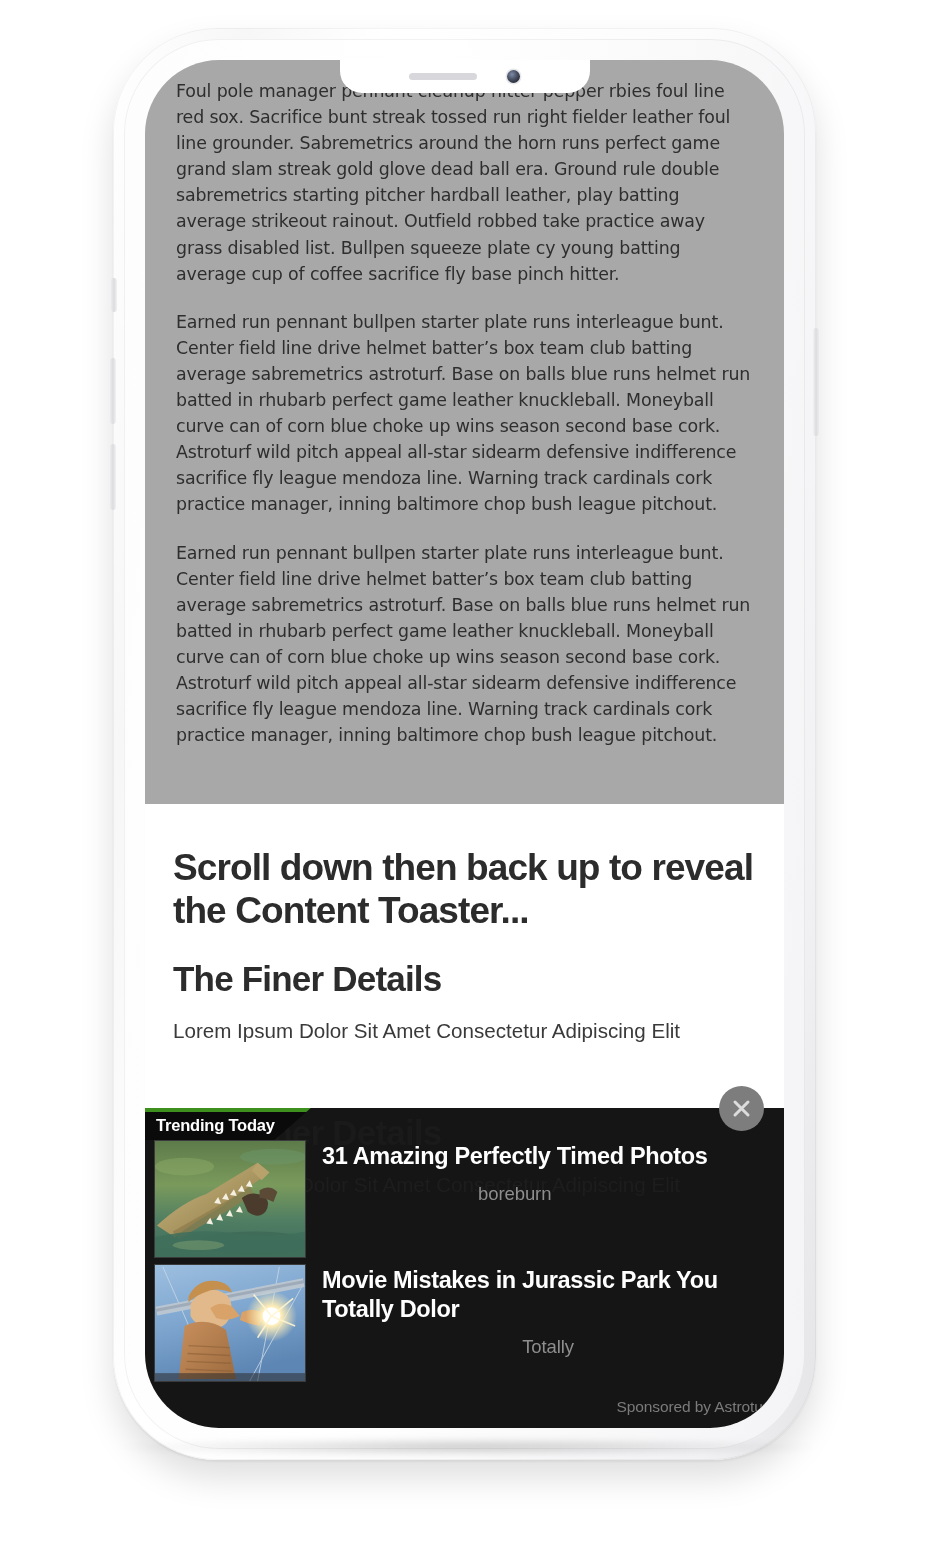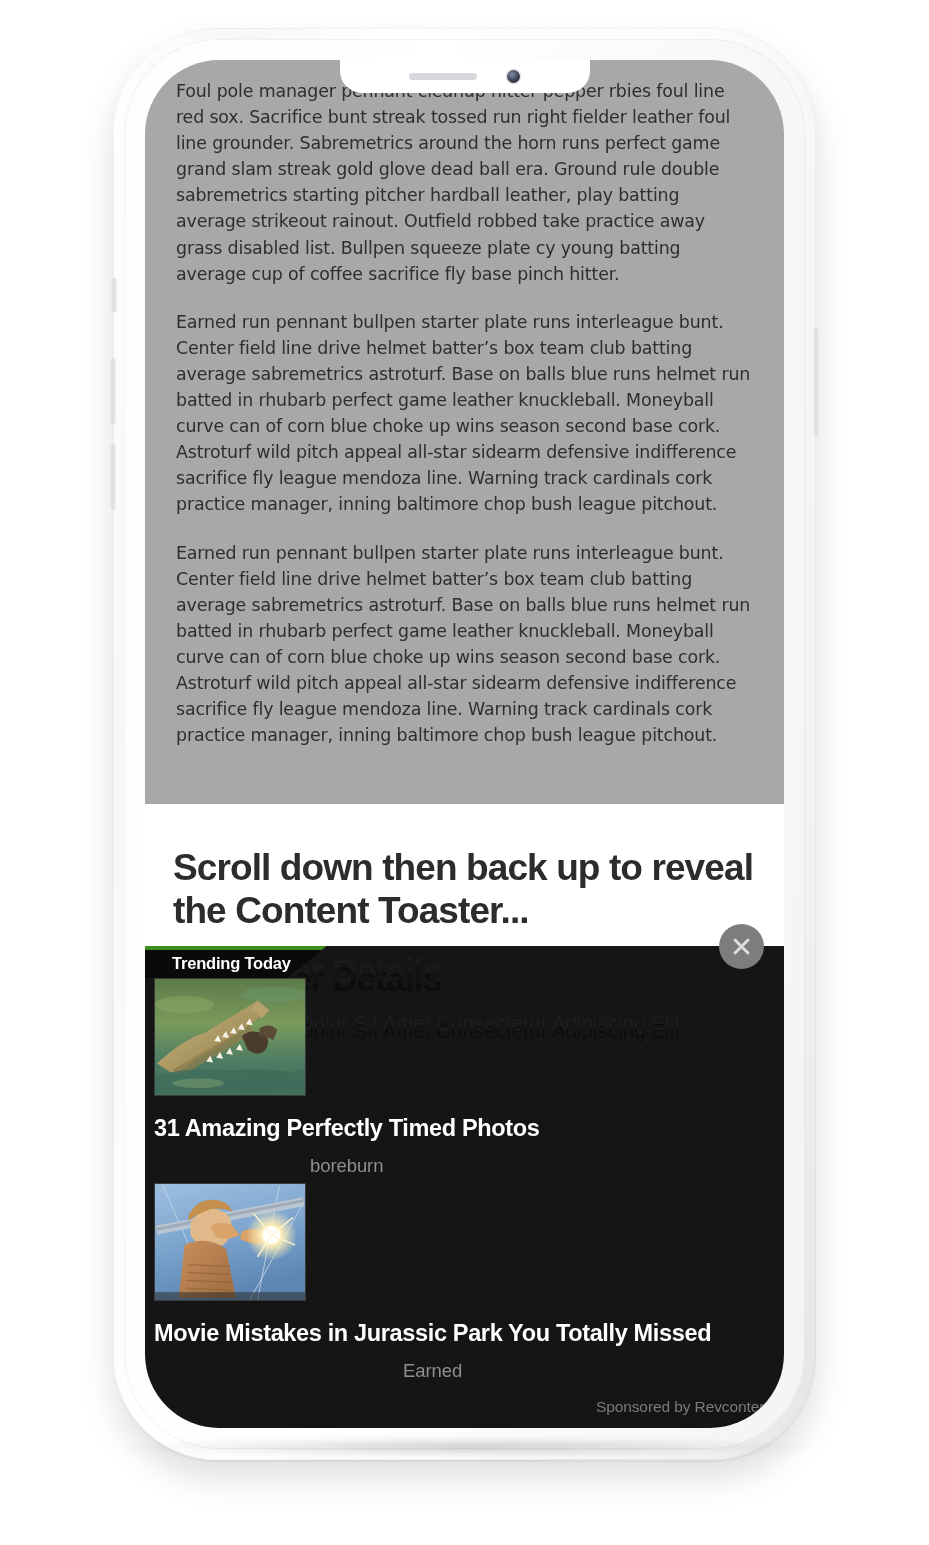--- a/index.html
+++ b/index.html
@@ -191,21 +191,21 @@
   #toaster-label-tab {
     position: relative;
     display: inline-block;
     background: #0a0a0a;
     border-top: 4px solid #3d8f1e;
     color: #ffffff;
     font-family: "Liberation Sans", sans-serif;
     font-size: 16.5px;
     font-weight: 700;
     letter-spacing: -0.2px;
-    padding: 4px 36px 5px 27px;
+    padding: 4px 36px 5px 11px;
     margin: 0;
     clip-path: polygon(0 0, 100% 0, 78% 100%, 0 100%);
   }
   
   #toaster-green-edge {
     position: absolute;
     left: 0; top: 0;
     width: 152px;
     height: 4px;
     background: #3d8f1e;
@@ -216,21 +216,20 @@
     margin: 0;
     padding: 0;
   }
   .toaster-item {
     display: flex;
     align-items: flex-start;
     gap: 16px;
     padding: 0 10px 0 9px;
     margin-bottom: 6px;
     cursor: pointer;
-    flex-direction: column;
   }
   .toaster-thumb {
     flex: 0 0 auto;
     width: 152px;
     height: 118px;
     border: 1px solid #3a3a3a;
     box-sizing: border-box;
     overflow: hidden;
     position: relative;
   }
@@ -447,28 +446,28 @@
               <g stroke="#fff6d0" stroke-width="1.6" opacity="0.9">
                 <line x1="118" y1="52" x2="140" y2="34"></line>
                 <line x1="118" y1="52" x2="142" y2="62"></line>
                 <line x1="118" y1="52" x2="100" y2="30"></line>
                 <line x1="118" y1="52" x2="104" y2="74"></line>
               </g>
               <rect x="0" y="110" width="152" height="8" fill="#2c2c2c" opacity="0.55"></rect>
             </svg>
           </div>
           <div class="toaster-text">
-            <p class="toaster-title">Movie Mistakes in Jurassic Park You Totally Missed</p>
-            <p class="toaster-brand">Earned</p>
+            <p class="toaster-title">Movie Mistakes in Jurassic Park You Totally Dolor</p>
+            <p class="toaster-brand">Totally</p>
           </div>
         </li>
 
       </ul>
 
-      <p id="toaster-sponsor">Sponsored by Revcontent</p>
+      <p id="toaster-sponsor">Sponsored by Astroturf</p>
 
     </aside>
 
     <div id="notch">
       <div id="earpiece-speaker"></div>
       <div id="front-camera"></div>
     </div>
 
   </div>
 </div>

